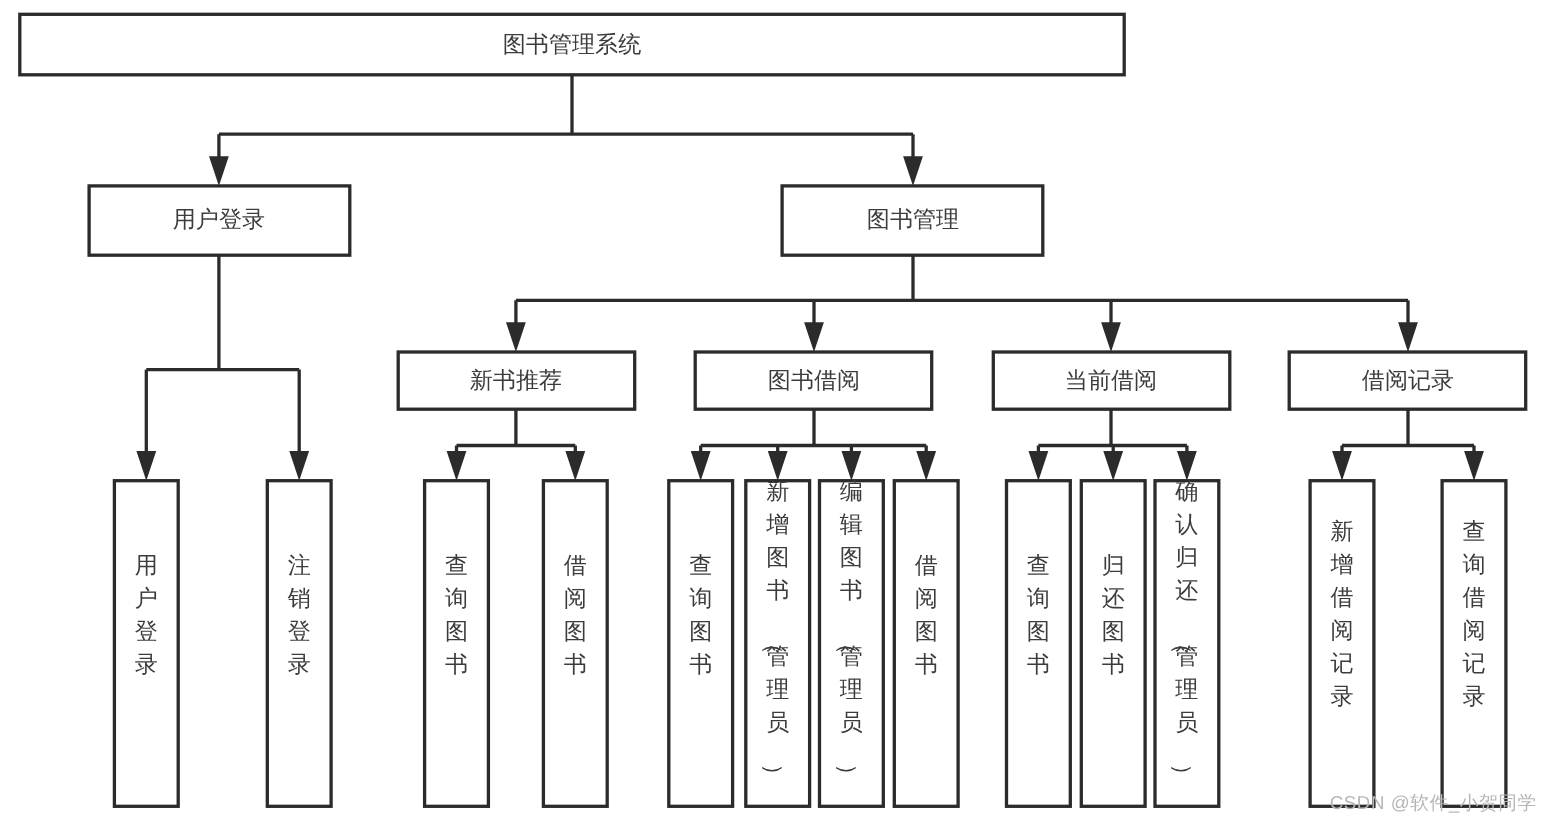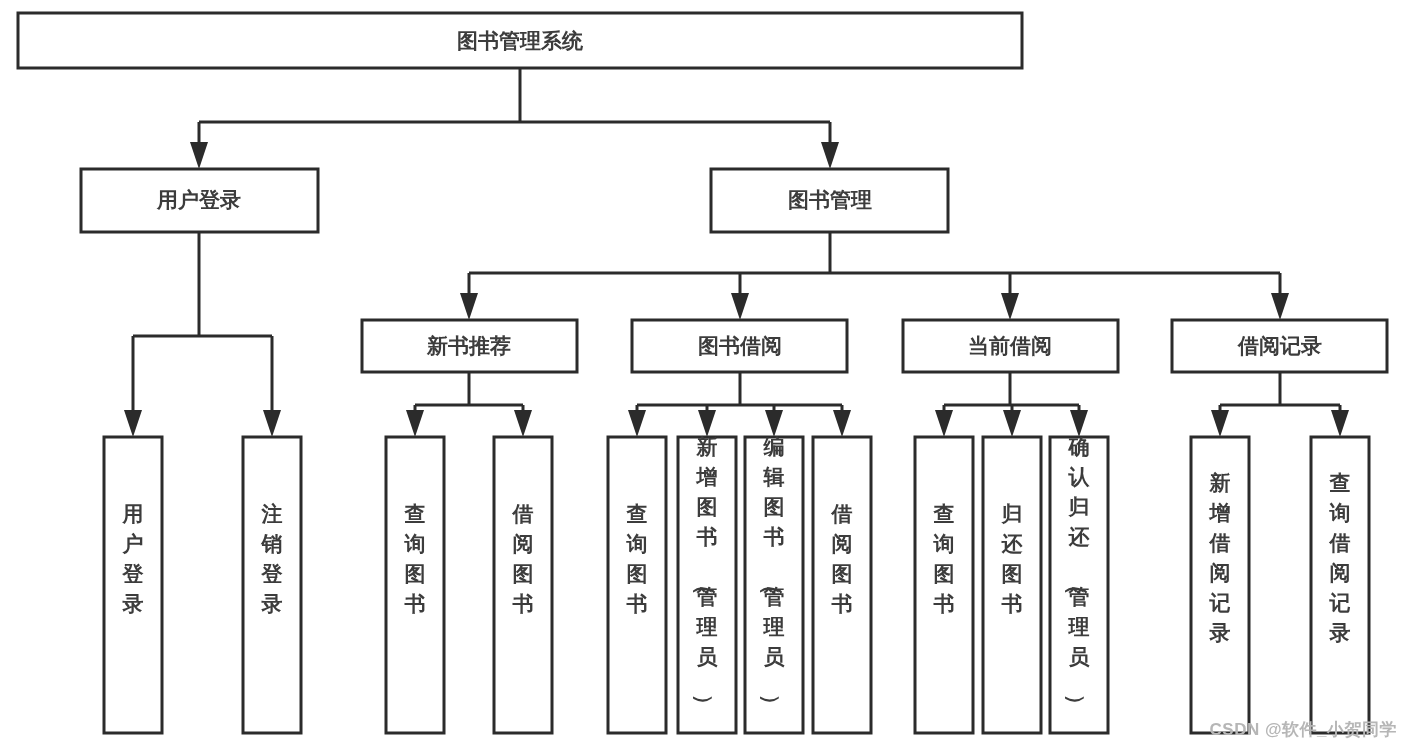--- a/index.html
+++ b/index.html
@@ -10,21 +10,20 @@
   }
   body {
     font-family: "Liberation Sans", "DejaVu Sans", sans-serif;
   }
   #diagram-root {
     position: relative;
     width: 1405px;
     height: 747px;
     background: #ffffff;
     overflow: hidden;
-    font-weight: bold;
   }
   svg.flow {
     position: absolute;
     left: 0;
     top: 0;
     width: 1405px;
     height: 747px;
     display: block;
   }
   .node-rect {

